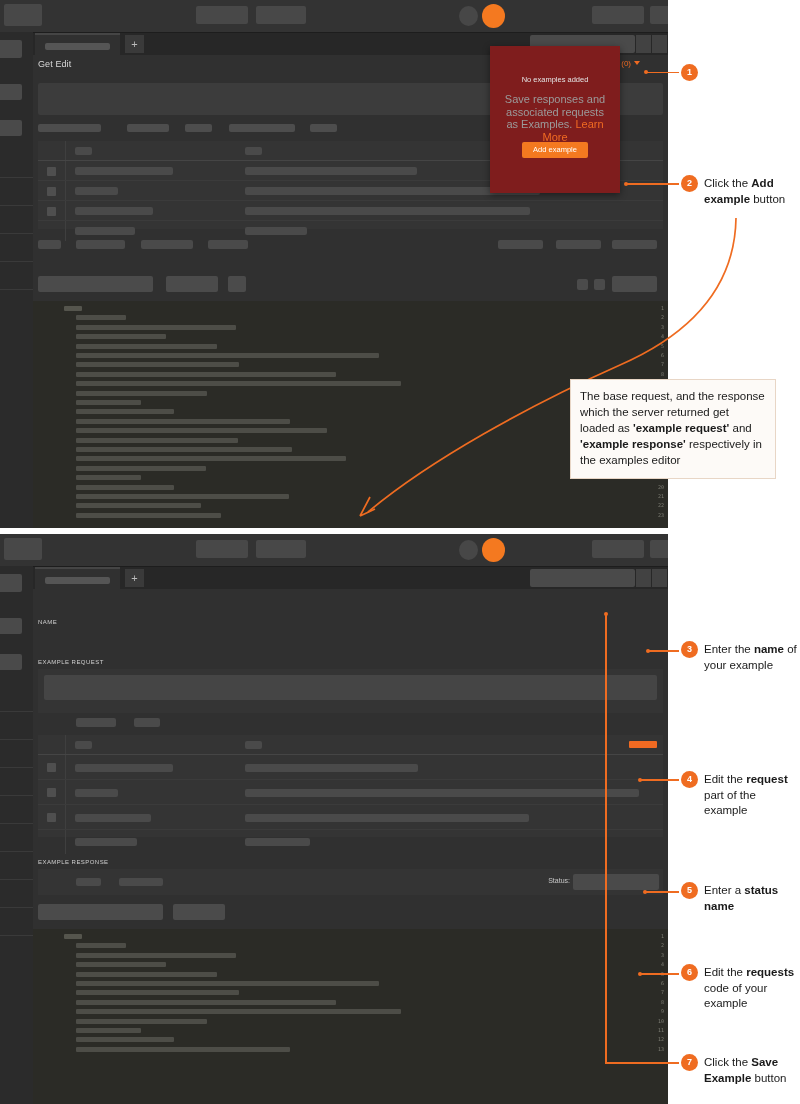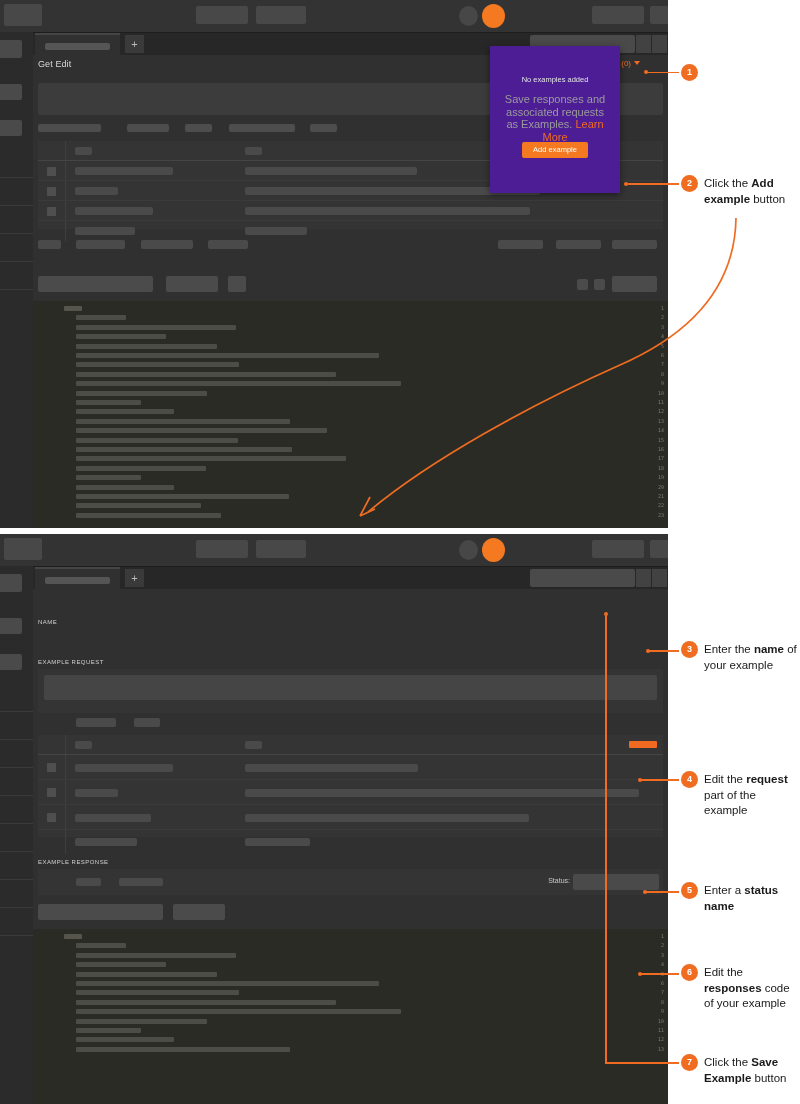--- a/index.html
+++ b/index.html
@@ -65,21 +65,21 @@
   .save-example-btn { position:absolute; right:5px; top:1px; height:17px; padding:0 7px; line-height:17px; background:#f06a22; color:#fff; font-size:8px; border-radius:2px; font-weight:bold;}
 
   .sectlabel { position:absolute; left:5px; font-size:6px; color:#cfcfcf; letter-spacing:.45px; }
   .name-input { position:absolute; left:5px; right:5px; height:20px; background:#3d3d3d; border:1px solid #4a4a4a; border-radius:2px;}
   .name-ph { position:absolute; left:7px; top:5px; font-size:8px; color:#858585;}
   .status-label { position:absolute; font-size:7px; color:#c8c8c8;}
   .status-box { position:absolute; height:16px; background:#4a4a4a; border-radius:2px;}
   .panel-box { position:absolute; background:#343434; }
 
   
-  .popover { position:absolute; left:523px; top:78px; width:130px; height:147px; background:#4c1d95; box-shadow:0 2px 7px rgba(0,0,0,.45); z-index:40;}
+  .popover { position:absolute; left:523px; top:78px; width:130px; height:147px; background:#7f1d1d; box-shadow:0 2px 7px rgba(0,0,0,.45); z-index:40;}
   .pop-title { position:absolute; left:0; right:0; top:29px; text-align:center; font-size:7.5px; color:#e3e3e3;}
   .pop-body { position:absolute; left:12px; right:12px; top:47px; text-align:center; font-size:11px; line-height:12.5px; color:#9b9b9b;}
   .pop-learn { color:#f06a22; }
   .add-example-btn { position:absolute; left:32px; top:96px; width:66px; height:16px; background:#f47920; color:#fff; font-size:7.5px; line-height:16px; text-align:center; border-radius:2px;}
 
   
   .badge { position:absolute; width:17px; height:17px; border-radius:50%; background:#ef6c21; color:#fff; font-size:9px; font-weight:bold; line-height:17px; text-align:center; z-index:60;}
   .note { position:absolute; font-size:11.5px; line-height:15.5px; color:#1a1a1a; z-index:60;}
   .note b { font-weight:bold; }
   .leader { position:absolute; height:1.6px; background:#ef6c21; z-index:55;}
@@ -393,20 +393,23 @@
           <div class="ln" style="top: 98px;">11</div>
           <div class="cl" style="left: 43px; top: 99px; width: 65px;"></div>
           <div class="ln" style="top: 107.4px;">12</div>
           <div class="cl" style="left: 43px; top: 108.4px; width: 98px;"></div>
           <div class="ln" style="top: 116.8px;">13</div>
           <div class="cl" style="left: 43px; top: 117.8px; width: 214px;"></div>
         </div>
     </div>
   </div>
 
+  <div class="tooltip">
+    <p><span>The base request, and the response which the server returned get loaded as </span><b>'example request'</b><span> and </span><b>'example response'</b><span> respectively in the examples editor</span></p>
+  </div>
 
   <svg class="overlay" viewBox="0 0 800 1104">
     <path d="M 736 218 C 735 280, 700 330, 620 365 C 530 405, 430 460, 368 512" fill="none" stroke="#ef6c21" stroke-width="1.7"></path>
     <path d="M 360 516 L 370 497 M 360 516 L 375 509" fill="none" stroke="#ef6c21" stroke-width="1.7"></path>
   </svg>
 
   <div class="leader" style="left:646px;top:71.5px;width:33px;"></div>
   <div class="dot" style="left:644px;top:70px;"></div>
   <div class="badge" style="left:681px;top:64px;">1</div>
 
@@ -441,21 +444,21 @@
   <div class="note" style="left:704px;top:883px;width:96px;">
     <span>Enter a </span><b>status</b>
     <b>name</b>
   </div>
 
   <div class="leader" style="left:640px;top:973px;width:39px;"></div>
   <div class="dot" style="left:638px;top:971.5px;"></div>
   <div class="badge" style="left:681px;top:964px;">6</div>
   <div class="note" style="left:704px;top:965px;width:96px;">
     <span>Edit the </span>
-    <b>responses</b><span> code</span>
+    <b>requests</b><span> code</span>
     <span>of your example</span>
   </div>
 
   <div class="vline" style="left:605px;top:614px;height:449px;"></div>
   <div class="dot" style="left:604px;top:612px;"></div>
   <div class="leader" style="left:605px;top:1062px;width:74px;"></div>
   <div class="badge" style="left:681px;top:1054px;">7</div>
   <div class="note" style="left:704px;top:1055px;width:100px;">
     <span>Click the </span><b>Save</b>
     <b>Example</b><span> button</span>

